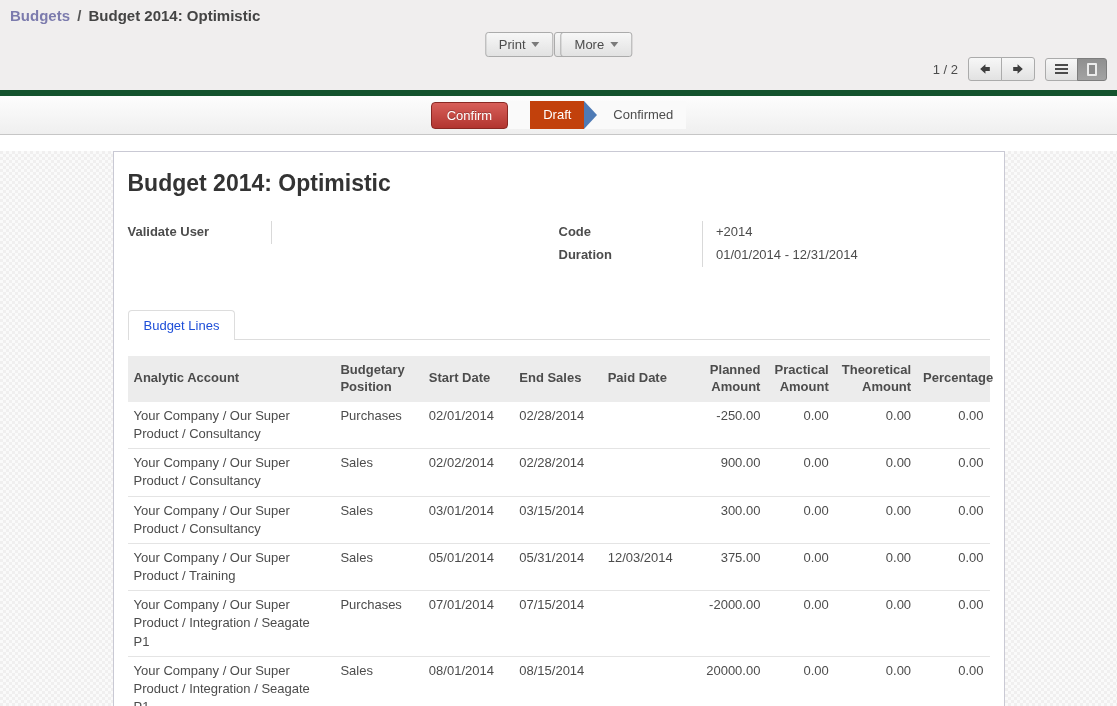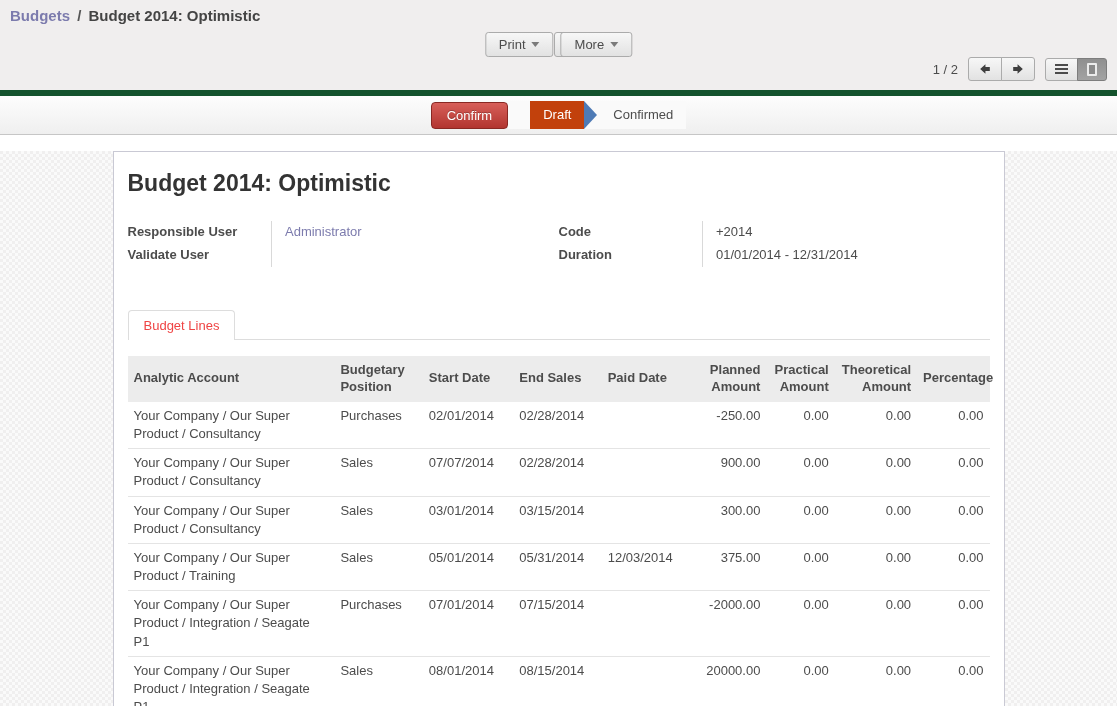--- a/index.html
+++ b/index.html
@@ -51,21 +51,21 @@
   .sheet-title { font-size:23px; font-weight:bold; color:#333; margin-bottom:24px; }
 
   .field-groups { display:grid; grid-template-columns:1fr 1fr; margin-bottom:42px; }
   .fgroup table { border-collapse:collapse; width:100%; }
   .fgroup td { font-size:13px; padding:3px 0; vertical-align:top; height:23px; }
   .flabel { font-weight:bold; color:#4c4c4c; width:144px; padding-right:8px !important; }
   .fvalue { border-left:1px solid #d9d9d9; padding-left:13px !important; color:#4c4c4c; }
   .fvalue.link { color:#7c7bad; cursor:pointer; }
 
   .notebook-tabs { border-bottom:1px solid #ddd; padding-left:0; display:flex; }
-  .tab { font-size:13px; color:#ef4444; padding:7px 15px; border:1px solid #ddd; border-bottom:none;
+  .tab { font-size:13px; color:#1d4ed8; padding:7px 15px; border:1px solid #ddd; border-bottom:none;
          border-radius:4px 4px 0 0; background:#fff; position:relative; top:1px; cursor:pointer; }
 
   table.lines { width:100%; border-collapse:collapse; margin-top:16px; table-layout:fixed; }
   table.lines th { background:#ececec; font-size:13px; font-weight:bold; color:#4c4c4c; text-align:left;
                    padding:6px; vertical-align:middle; line-height:1.3; cursor:pointer; }
   table.lines td { font-size:13px; color:#4c4c4c; padding:5px 6px; vertical-align:top; line-height:1.4;
                    border-top:1px solid #e4e4e4; background:#fff; }
   table.lines tr:first-child td { border-top:none; }
   table.lines .num { text-align:right; }
   col.c1{width:206px} col.c2{width:88px} col.c3{width:90px} col.c4{width:88px} col.c5{width:88px}
@@ -130,24 +130,20 @@
 </div>
 
 <div class="content">
   <div class="sheet">
     <div class="sheet-title">Budget 2014: Optimistic</div>
 
     <div class="field-groups">
       <div class="fgroup">
         <table>
           <tbody>
-              <tr>
-            <td class="flabel">Responsible User</td>
-            <td class="fvalue link">Administrator</td>
-          </tr>
           <tr>
             <td class="flabel">Validate User</td>
             <td class="fvalue"></td>
           </tr>
         </tbody>
           </table>
       </div>
       <div class="fgroup">
         <table>
           <tbody>
@@ -201,21 +197,21 @@
             <td>02/28/2014</td>
             <td></td>
             <td class="num">-250.00</td>
             <td class="num">0.00</td>
             <td class="num">0.00</td>
             <td class="num">0.00</td>
           </tr>
           <tr>
             <td>Your Company / Our Super Product / Consultancy</td>
             <td>Sales</td>
-            <td>07/07/2014</td>
+            <td>02/02/2014</td>
             <td>02/28/2014</td>
             <td></td>
             <td class="num">900.00</td>
             <td class="num">0.00</td>
             <td class="num">0.00</td>
             <td class="num">0.00</td>
           </tr>
           <tr>
             <td>Your Company / Our Super Product / Consultancy</td>
             <td>Sales</td>

